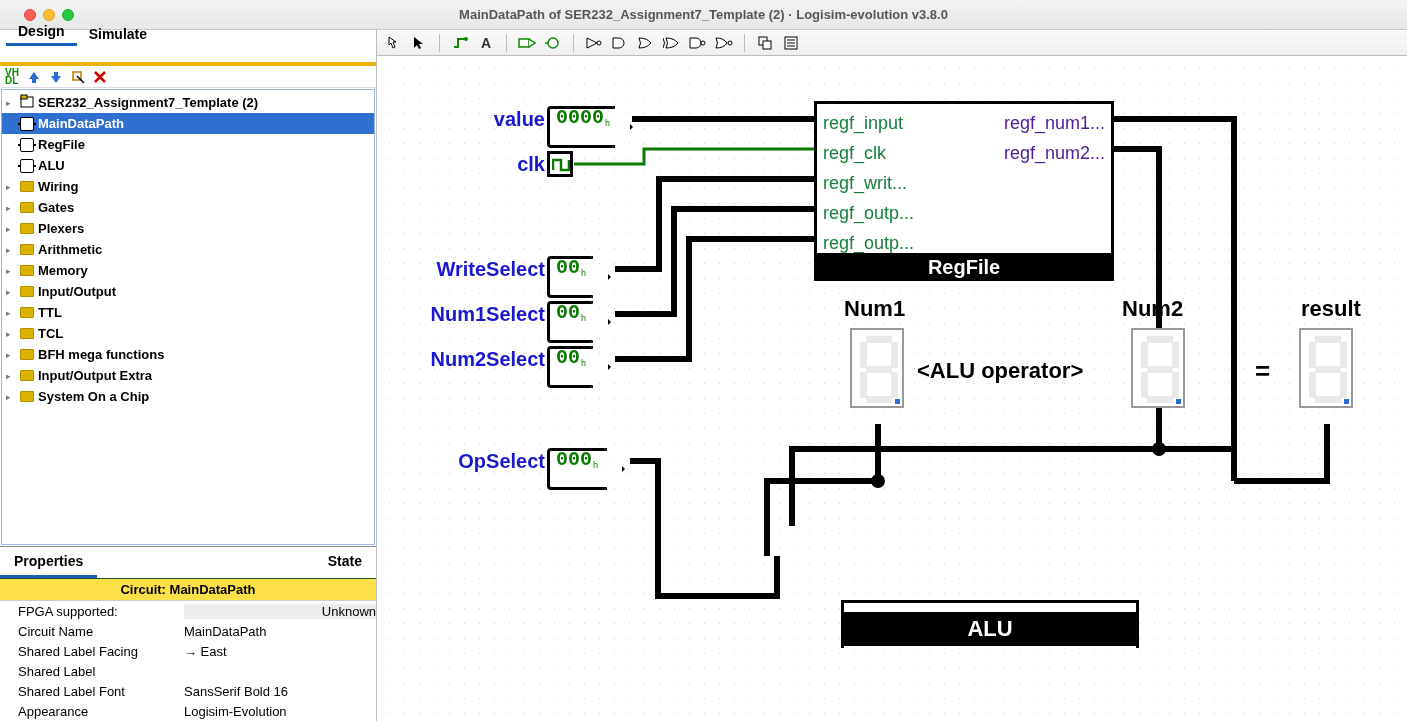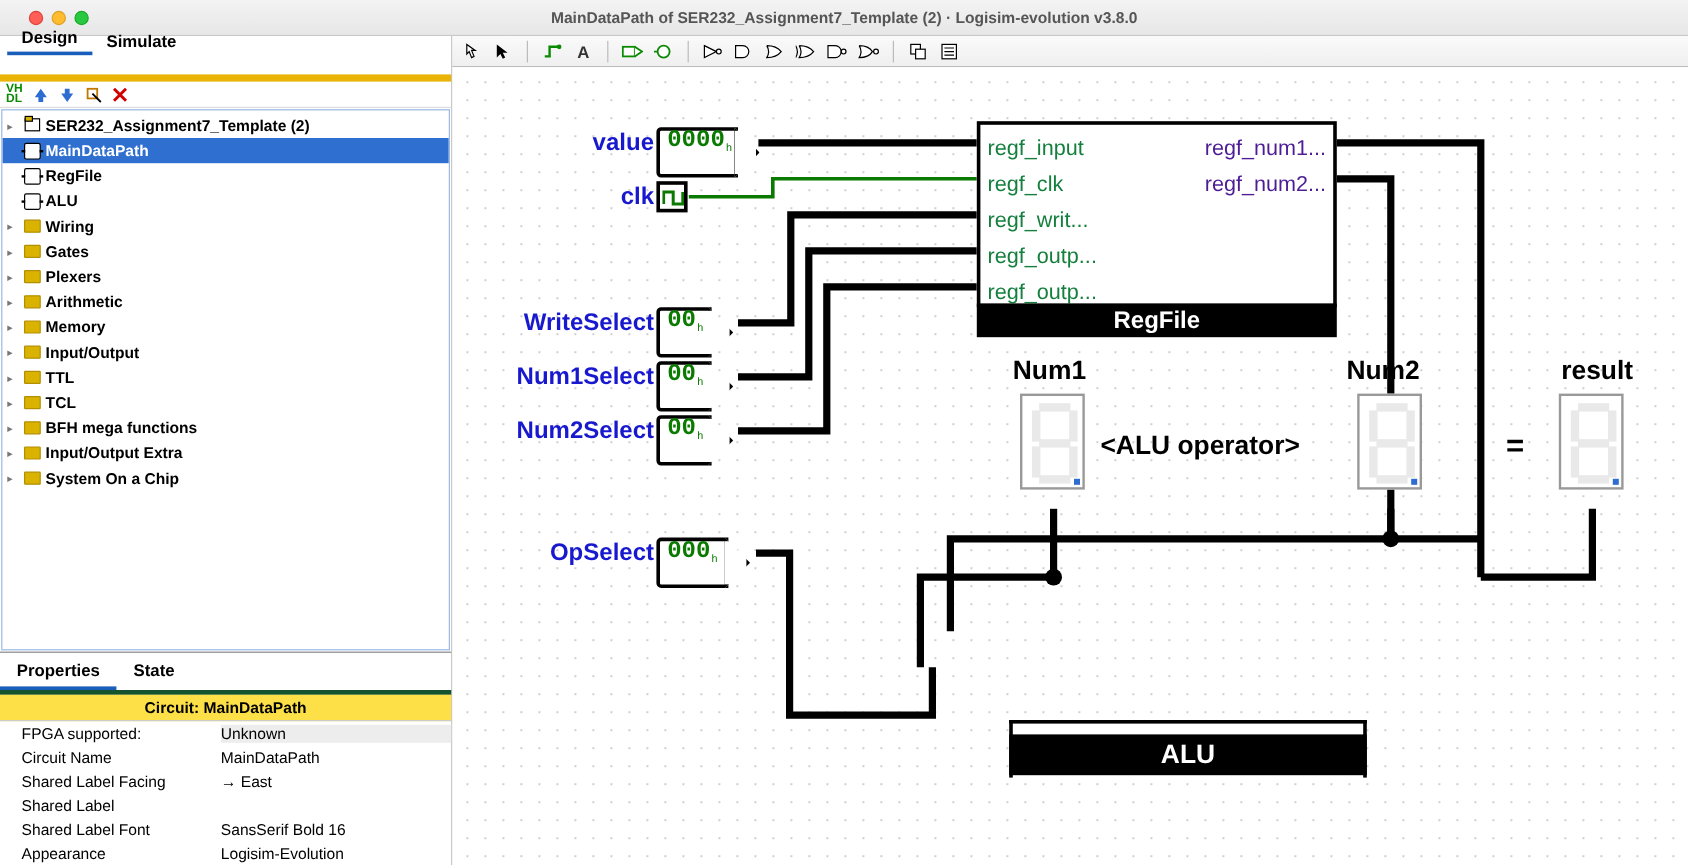--- a/index.html
+++ b/index.html
@@ -13,21 +13,21 @@
   .tl-min   { background:#febc2e; border:1px solid #dea123; }
   .tl-max   { background:#28c840; border:1px solid #1aab29; }
   .title    { position:absolute; left:0; right:0; text-align:center; font-size:13px; font-weight:600; color:#555; pointer-events:none;}
 
   
   .workspace { position:absolute; top:30px; left:0; right:0; bottom:0; display:flex; }
   .leftcol { width:377px; display:flex; flex-direction:column; border-right:1px solid #bcbcbc; background:#fff;}
   .canvascol { flex:1; position:relative; display:flex; flex-direction:column; }
 
   
-  .tabs { display:flex; border-bottom:6px solid #eab308; height:28px; align-items:flex-end; padding:16px 6px; gap:0; }
+  .tabs { display:flex; border-bottom:4px solid #eab308; height:28px; align-items:flex-end; padding:16px 6px; gap:0; }
   .tab { padding:4px 12px; font-size:14px; font-weight:600; color:#000; }
   .tab.active { border-bottom:3px solid #1a5ebc; }
 
   
   .expl-toolbar { height:22px; display:flex; align-items:center; padap:0 4px; gap:6px; padding-left:4px; border-bottom:1px solid #ddd; font-size:11px;}
   .expl-toolbar .itool { width:16px; height:16px; display:inline-flex; align-items:center; justify-content:center; }
 
   
   .tree { flex:1; overflow:auto; border:1px solid #9ab8e6; margin:1px; padding:2px 0; font-size:13px; }
   .tree-row { display:flex; align-items:center; height:21px; padding:0 4px; gap:4px; white-space:nowrap;}
@@ -35,21 +35,21 @@
   .tree-row .exp { width:10px; color:#777; font-size:9px; }
   .tree-row .fld { width:14px; height:11px; background:#d9b300; border:1px solid #b38f00; border-radius:1px; }
   .tree-row .chip { width:14px; height:14px; border:1.5px solid #000; border-radius:2px; background:#fff; position:relative;}
   .tree-row .chip::before{content:""; position:absolute; left:-3px; top:5px; width:3px; height:2px; background:#000;}
   .tree-row .chip::after{content:""; position:absolute; right:-3px; top:5px; width:3px; height:2px; background:#000;}
   .tree-row .lbl { font-weight:600; }
   .ind1 { padding-left:18px; }
 
   
   .proppane { border-top:1px solid #888; }
-  .proptabs { display:flex; border-bottom:4px solid #14532d; }
+  .proptabs { display:flex; border-bottom:1px solid #14532d;justify-content:space-between; }
   .ptab { padding:6px 14px; font-size:14px; font-weight:600; }
   .ptab.active { border-bottom:3px solid #1a5ebc; }
   .propheader { background:#fde047; text-align:center; font-size:13px; font-weight:600; padding:3px 0; border-bottom:1px solid #ccc;}
   .proprow { display:flex; font-size:13px; height:20px; align-items:center; }
   .proprow .k { width:184px; padding-left:18px; }
   .proprow .v { flex:1; }
   .proprow.shade .v { background:#ededed; }
 
   
   .cnv-toolbar { height:26px; border-bottom:1px solid #bcbcbc; display:flex; align-items:center; padding:0 6px; gap:6px; background:linear-gradient(#fafafa,#efefef); }
@@ -212,21 +212,21 @@
     </div>
 
     <div class="proppane">
       <div class="proptabs">
         <div class="ptab active">Properties</div>
         <div class="ptab">State</div>
       </div>
       <div class="propheader">Circuit: MainDataPath</div>
       <div class="proprow shade">
           <div class="k">FPGA supported:</div>
-          <div class="v" style="text-align:left">Unknown</div>
+          <div class="v" style="text-align:right">Unknown</div>
         </div>
       <div class="proprow">
           <div class="k">Circuit Name</div>
           <div class="v">MainDataPath</div>
         </div>
       <div class="proprow">
           <div class="k">Shared Label Facing</div>
           <div class="v">→ East</div>
         </div>
       <div class="proprow">

